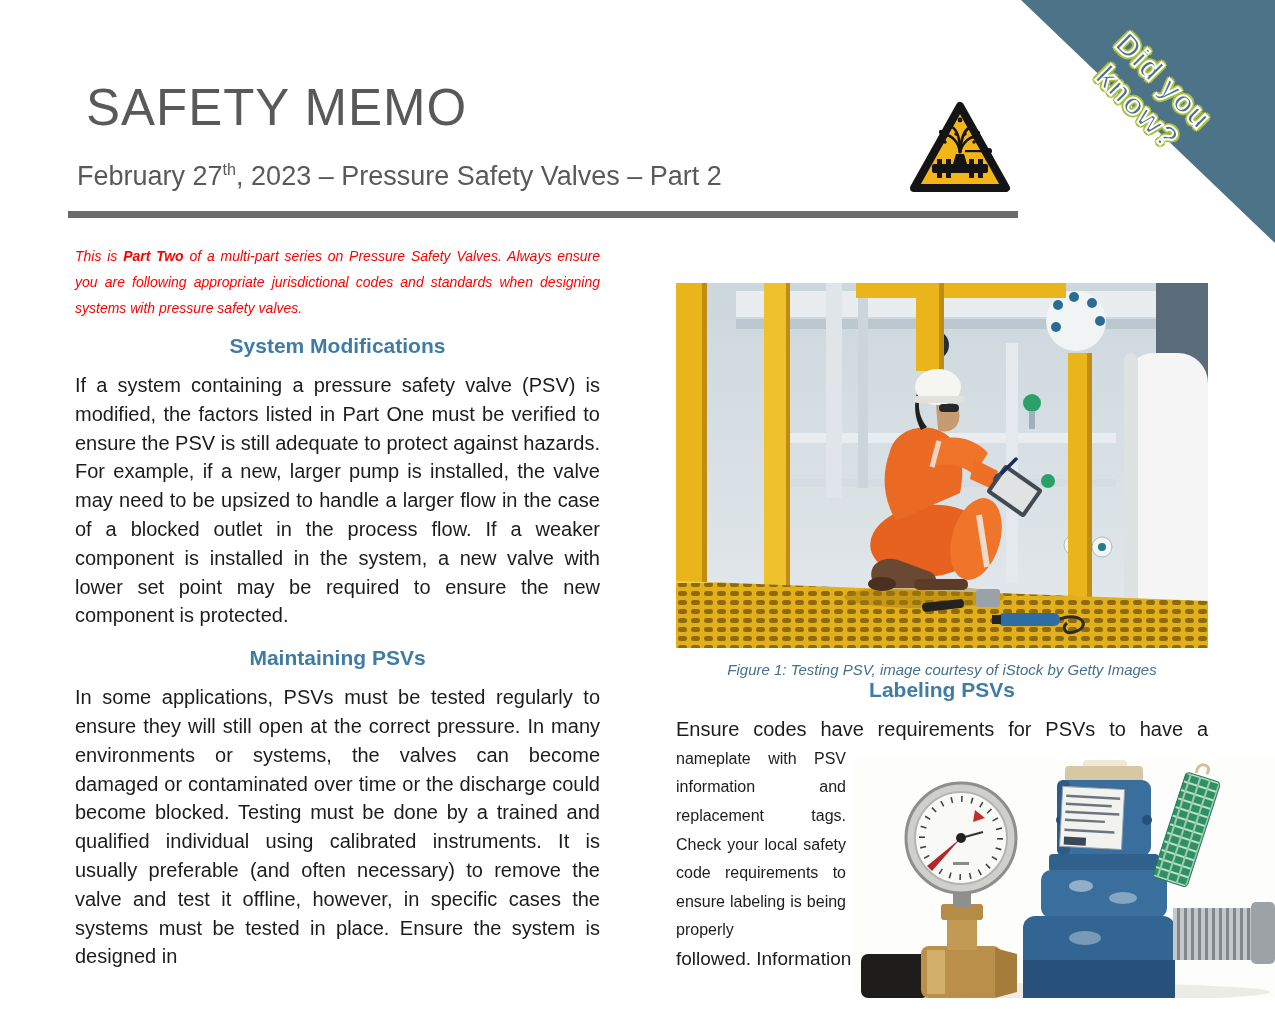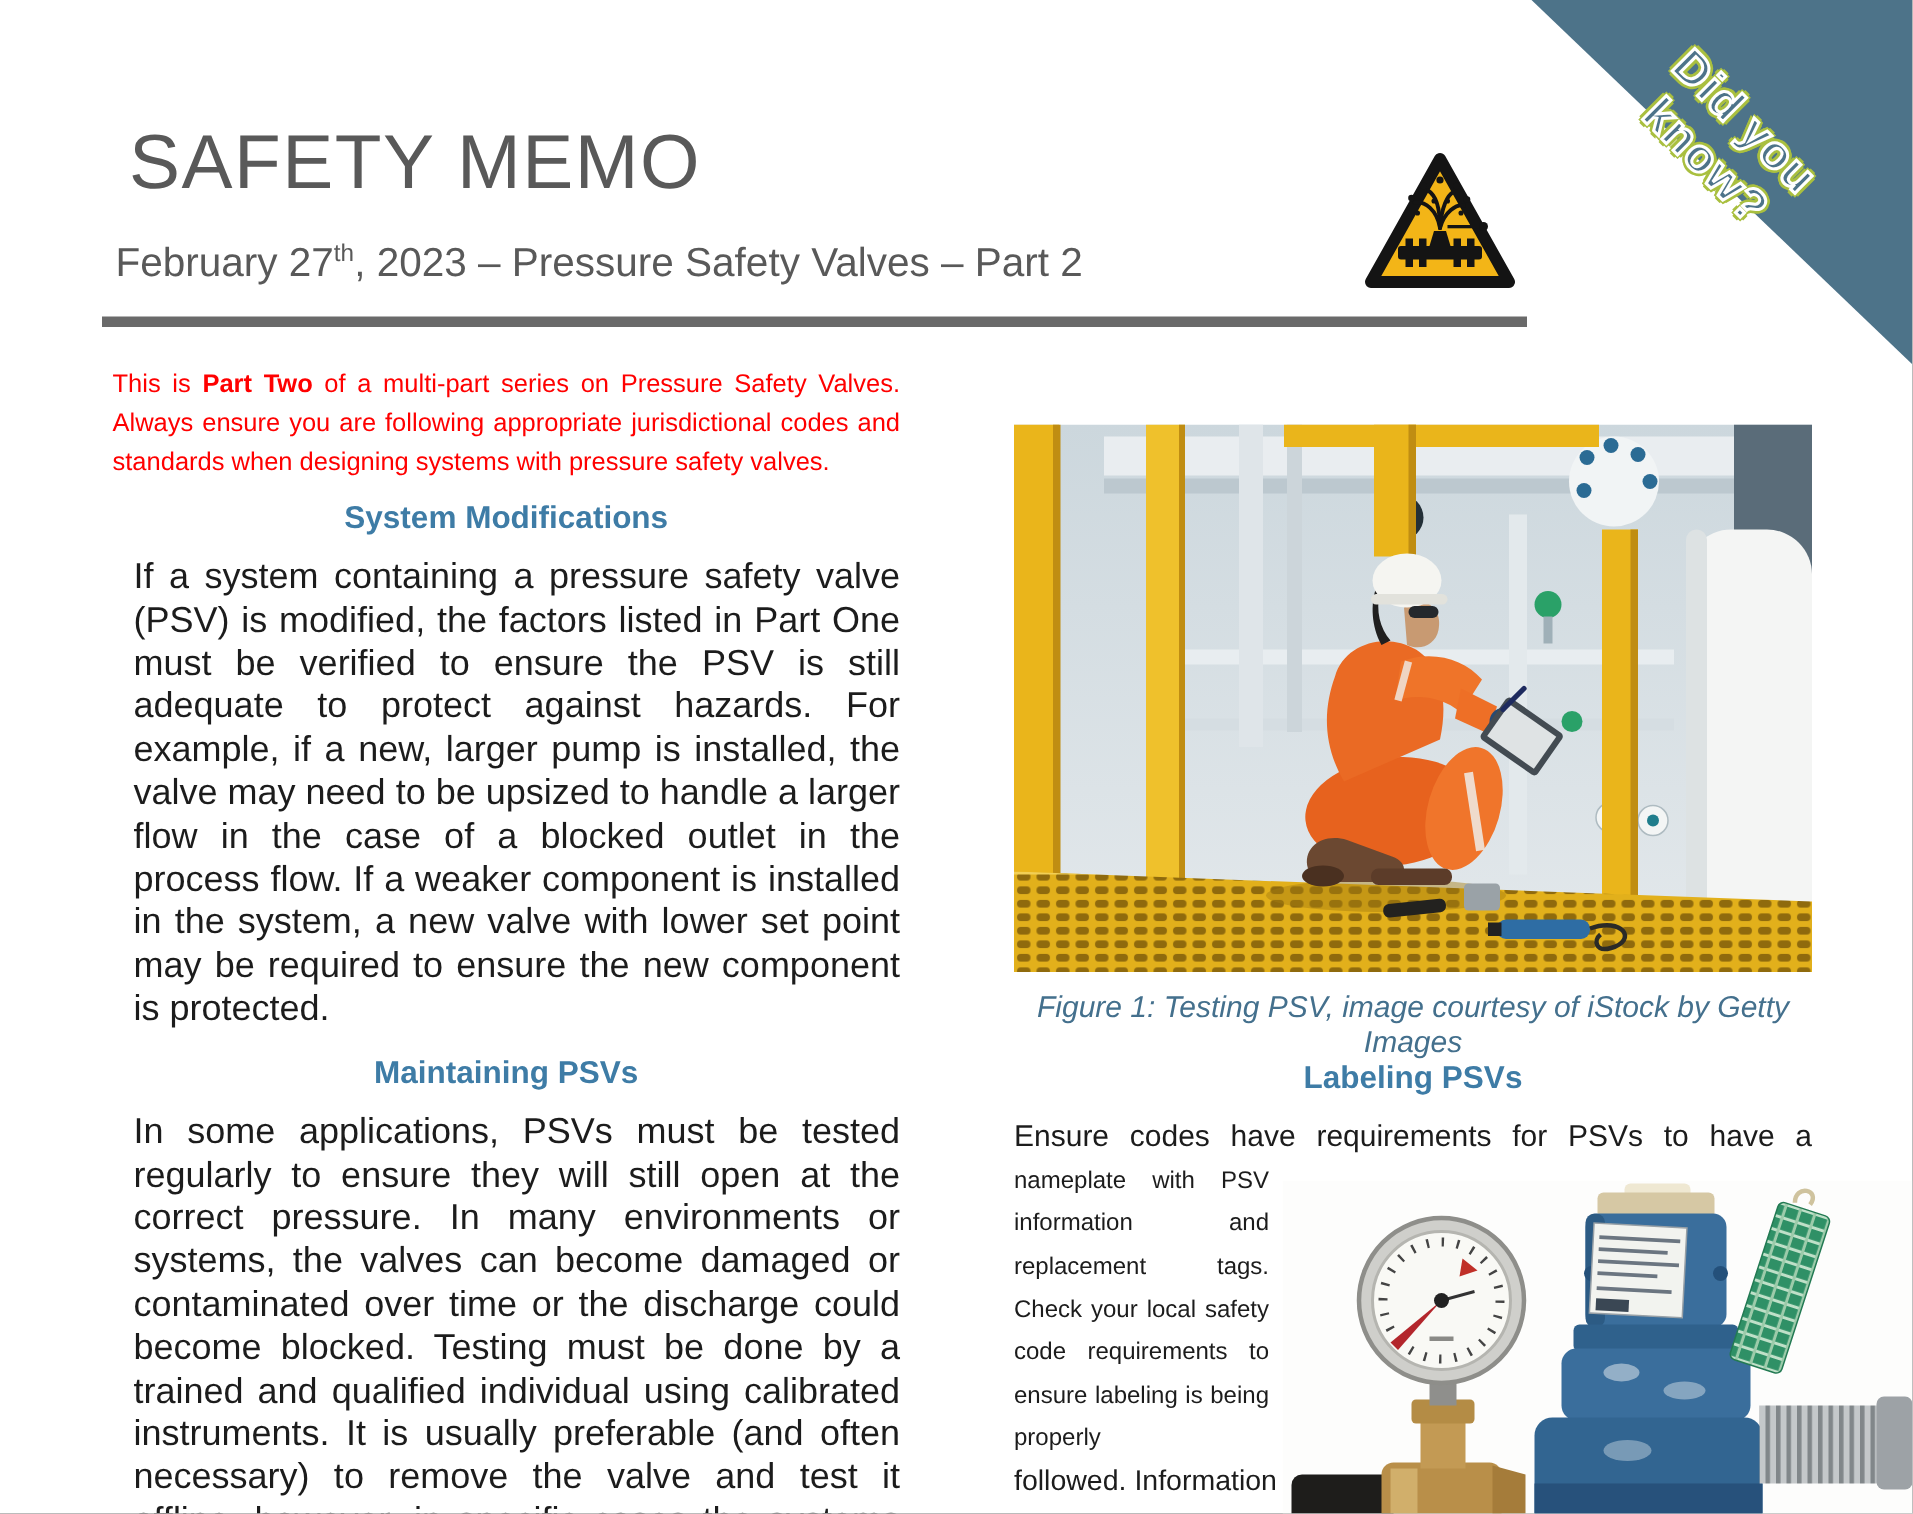--- a/index.html
+++ b/index.html
@@ -35,37 +35,37 @@
     font-size:27px; color:var(--title-gray,#595959);
   }
   .memo-date sup{font-size:60%;}
   .rule{position:absolute; left:68px; top:211px; width:950px; height:7px;
     background:var(--rule-gray,#6a6a6a);}
   .hazard{position:absolute; left:908px; top:98px; width:104px; height:100px;}
   
   .col-left{position:absolute; left:75px; top:243px; width:525px;}
   .col-right{position:absolute; left:676px; top:283px; width:532px;}
   .intro{
-    color:var(--alert-red,#ff0000);
-    font-size:17px; line-height:26px; text-align:justify; margin:0 0 13px 0;
+    font-style:italic; color:var(--alert-red,#ff0000);
+    font-size:14px; line-height:26px; text-align:justify; margin:0 0 13px 0;
   }
   .intro b{font-weight:700;}
   h2.sec{
     font-size:21px; font-weight:700; color:var(--accent-heading,#3e7ca6);
     margin:0 0 13px 0; line-height:24px;text-align:center;
   }
   .body-p{
-    font-size:24px; line-height:28.8px; text-align:justify;
-    color:#1c1c1c; margin:0 0 12px 14px;
+    font-size:20px; line-height:28.8px; text-align:justify;
+    color:#1c1c1c; margin:0 0 12px 0;
   }
   .sp-after{margin-bottom:16px;}
   .photo1{display:block; width:532px; height:365px;}
   .caption{
     margin-top:13px; text-align:center; font-style:italic;
-    font-size:20px; color:var(--caption-blue,#44708d);
+    font-size:15px; color:var(--caption-blue,#44708d);
   }
   .lp-head{margin-top:21px;}
   .lp-line1{
     font-size:20px; line-height:28.8px; margin:0;
     text-align:justify; text-align-last:justify; color:#1c1c1c;
   }
   .lp-wrap{position:relative; margin-top:1px;}
   .lp-narrow{
     width:170px; font-size:16px; line-height:28.6px; text-align:justify;
     color:#1c1c1c; margin:0; position:relative; z-index:2;

